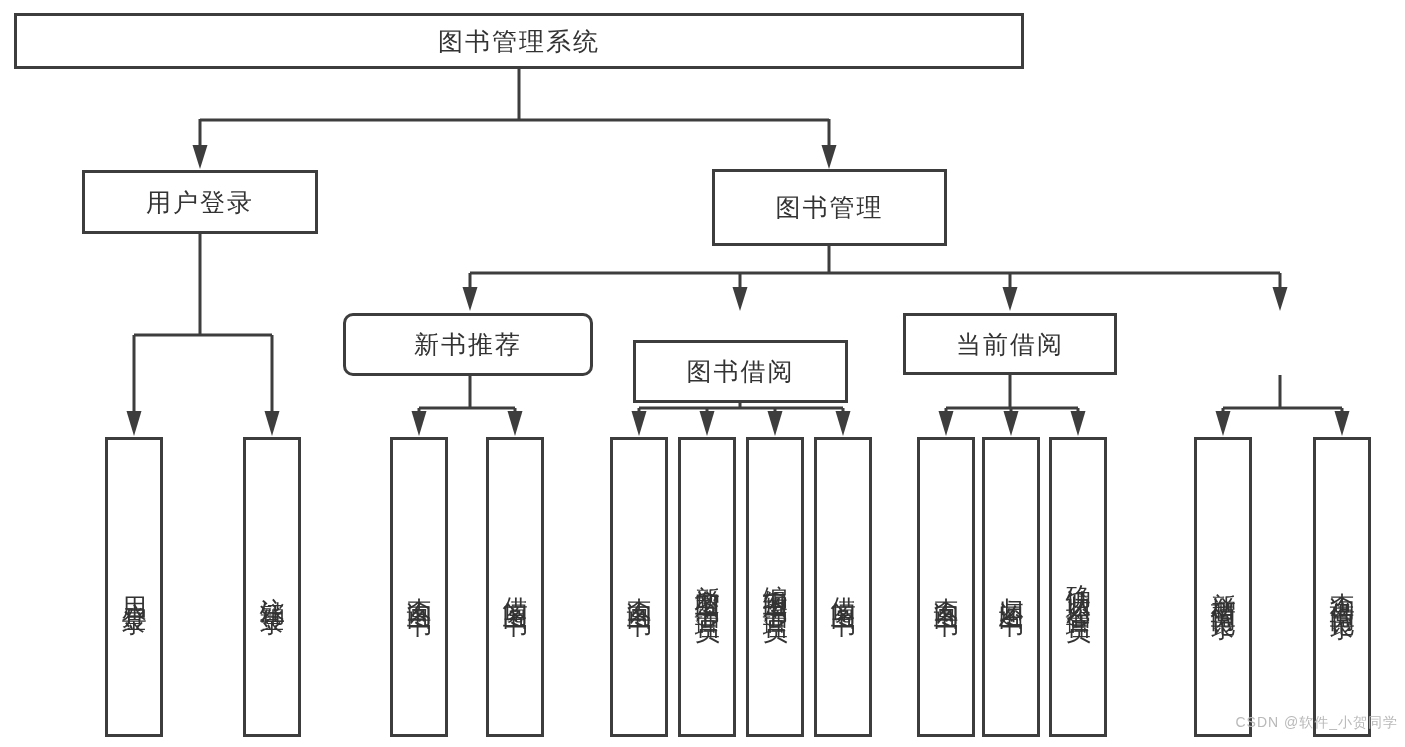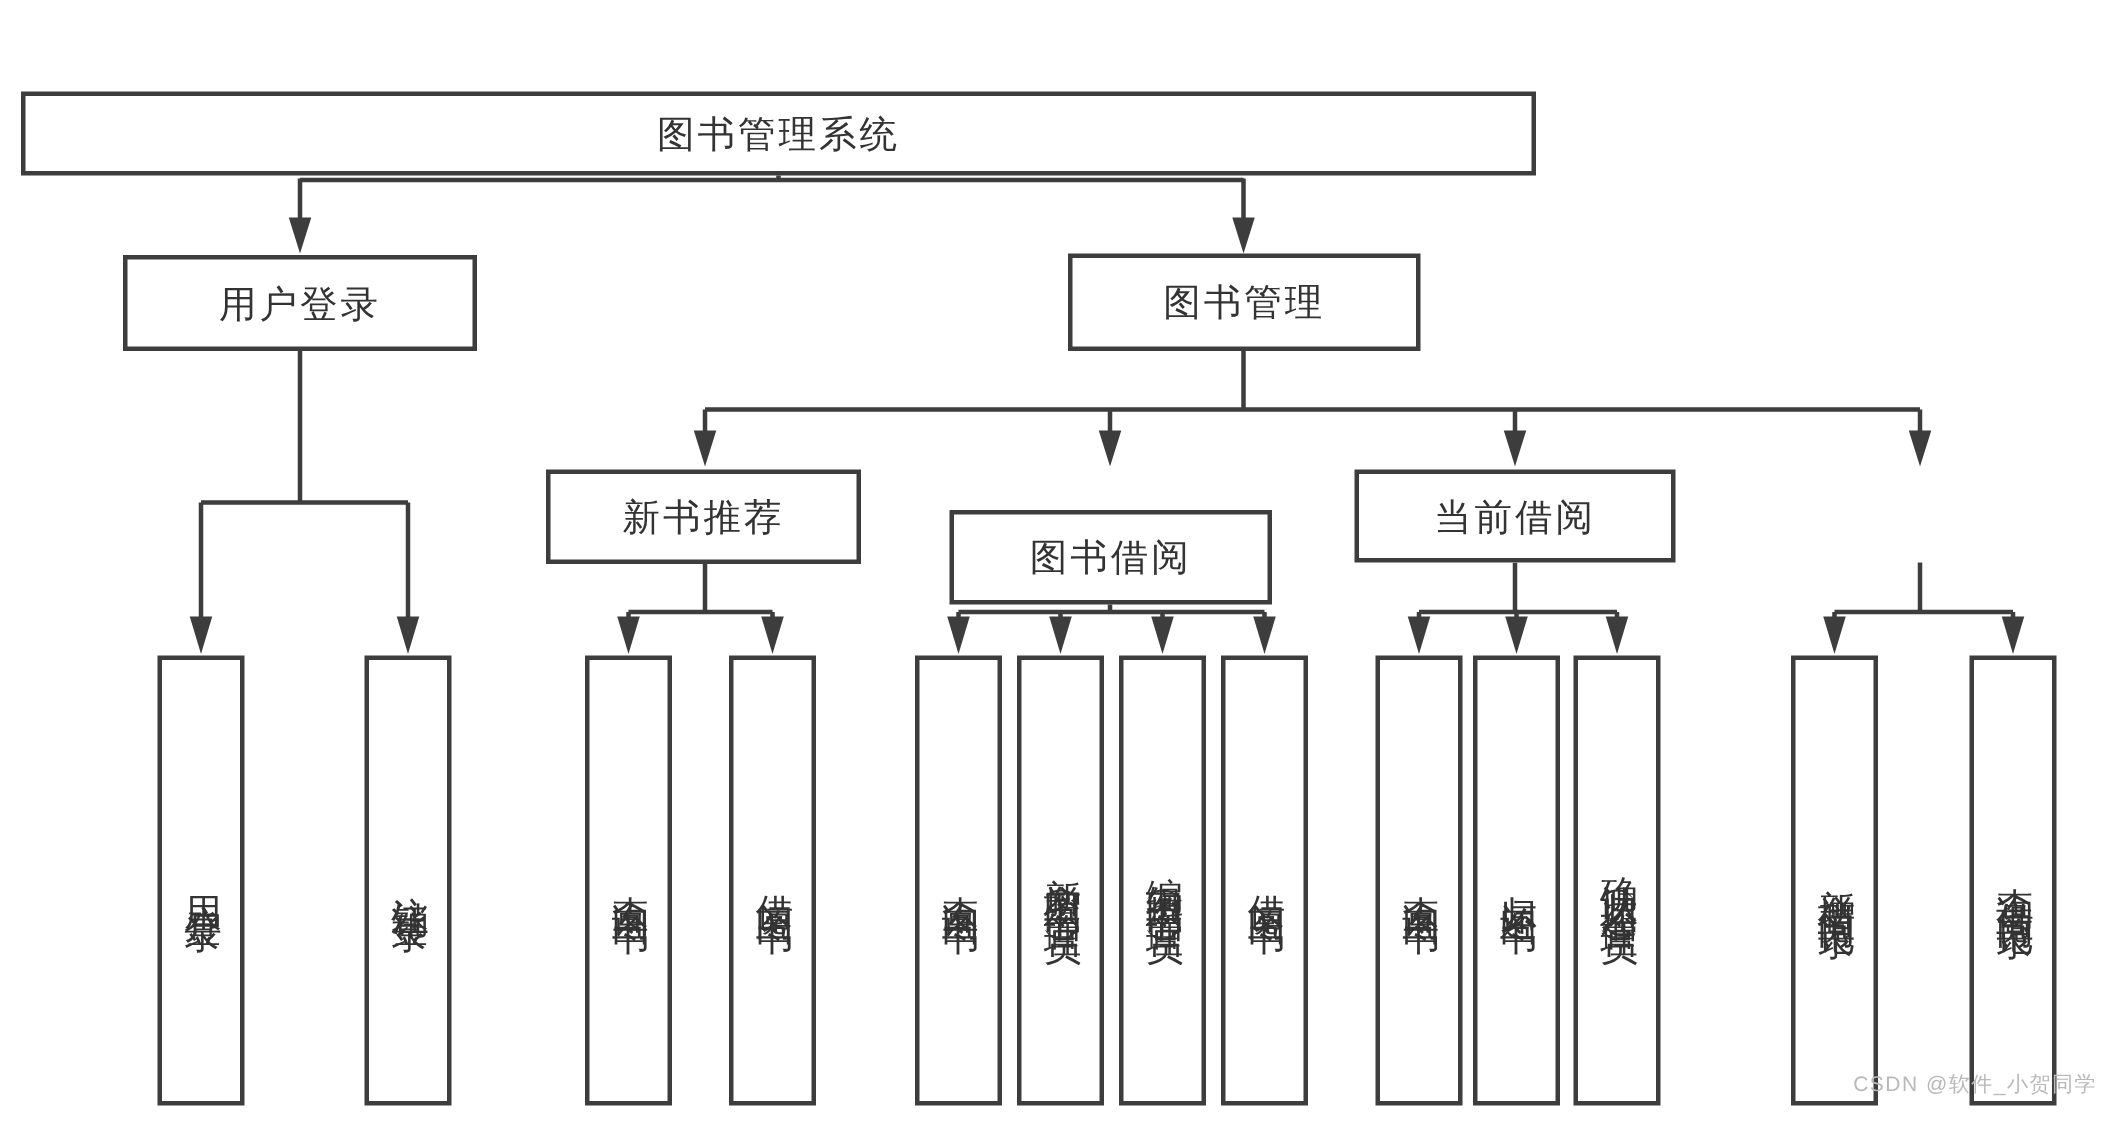--- a/index.html
+++ b/index.html
@@ -79,26 +79,26 @@
       <polygon points="767.5,411 782.5,411 775,436"></polygon>
       <polygon points="835.5,411 850.5,411 843,436"></polygon>
       <polygon points="938.5,411 953.5,411 946,436"></polygon>
       <polygon points="1003.5,411 1018.5,411 1011,436"></polygon>
       <polygon points="1070.5,411 1085.5,411 1078,436"></polygon>
       <polygon points="1215.5,411 1230.5,411 1223,436"></polygon>
       <polygon points="1334.5,411 1349.5,411 1342,436"></polygon>
     </g>
   </svg>
 
-  <div class="box h" style="left:14px; top:13px; width:1010px; height:56px;margin-top:48px;">图书管理系统</div>
+  <div class="box h" style="left:14px; top:13px; width:1010px; height:56px;">图书管理系统</div>
 
   <div class="box h" style="left:82px; top:170px; width:236px; height:64px;">用户登录</div>
-  <div class="box h" style="left:712px; top:169px; width:235px; height:65px;">图书管理</div>
+  <div class="box h" style="left:712px; top:169px; width:235px; height:77px;">图书管理</div>
 
-  <div class="box h" style="left:364px; top:313px; width:210px; height:63px;">新书推荐</div>
+  <div class="box h" style="left:343px; top:313px; width:250px; height:63px;border-radius:10px;">新书推荐</div>
   <div class="box h" style="left:633px; top:313px; width:215px; height:63px;margin-top:27px;">图书借阅</div>
   <div class="box h" style="left:903px; top:313px; width:214px; height:62px;">当前借阅</div>
 
   <div class="box v" style="left:105px;">
     <span class="vtext">用户登录</span>
   </div>
   <div class="box v" style="left:243px;">
     <span class="vtext">注销登录</span>
   </div>
 

